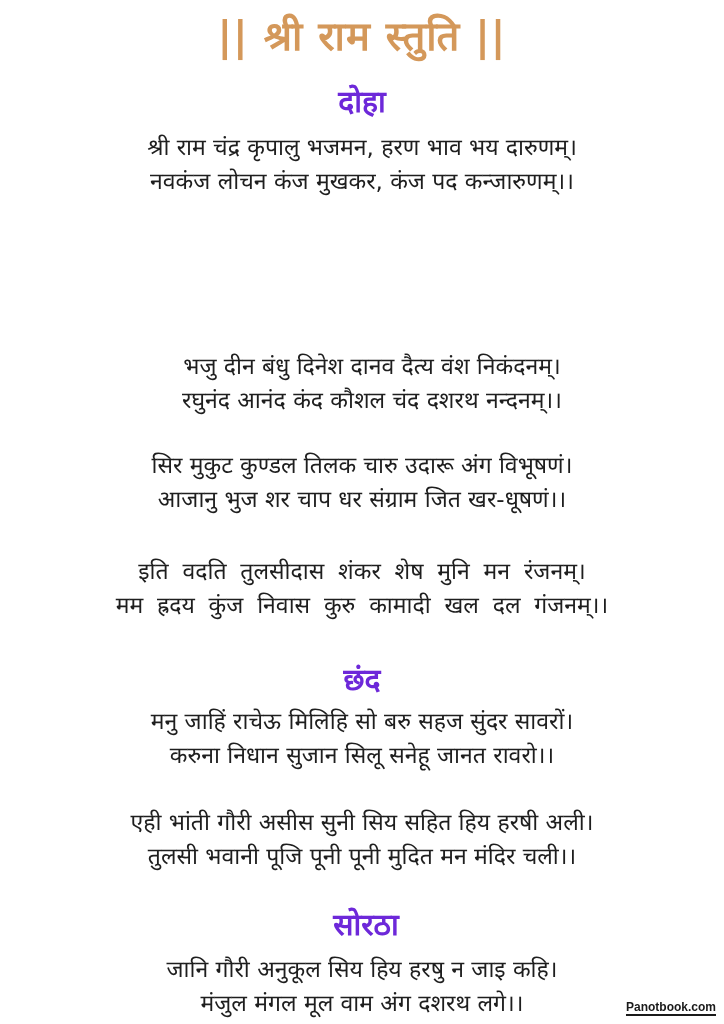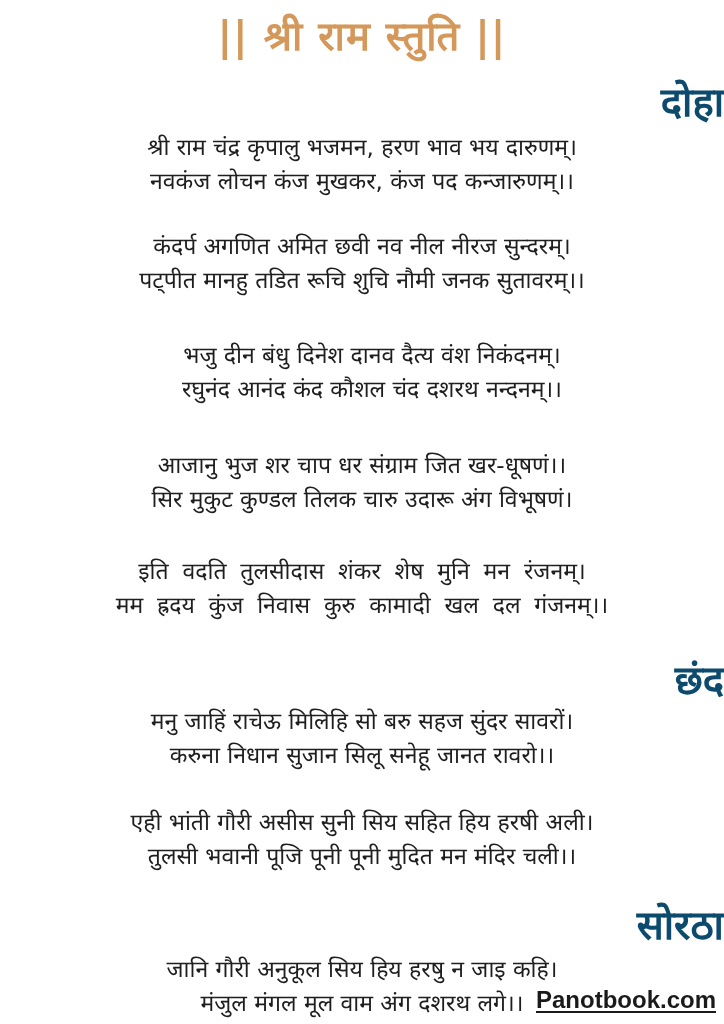--- a/index.html
+++ b/index.html
@@ -28,77 +28,72 @@
     top: 6px;
     font-size: 40px;
     font-weight: bold;
     color: #d4985a;
     letter-spacing: 1px;
     line-height: 60px;
   }
   .section-heading {
     position: absolute;
     left: 0; right: 0;
-    font-size: 40px;
+    font-size: 30px;
     font-weight: bold;
-    color: #0c4a6e;
+    color: #6d28d9;
     line-height: 40px;
-    text-align: right;
   }
   .stanza {
     position: absolute;
     left: 0; right: 0;
   }
   .line {
     display: block;
     font-size: 23px;
     line-height: 34px;
     white-space: nowrap;
     color: #1e1e1e;
   }
   .watermark {
     position: absolute;
     right: 8px;
     bottom: 2px;
     font-family: "Liberation Sans", sans-serif;
     font-weight: bold;
-    font-size: 24px;
+    font-size: 12px;
     color: #1a1a1a;
     text-decoration: underline;
     text-decoration-thickness: 2px;
     text-underline-offset: 3px;
   }
 </style>
 </head>
 <body>
 
 <div class="page">
 
   <div class="title">|| श्री राम स्तुति ||</div>
 
   <div class="section-heading" style="top:82px;">दोहा</div>
 
   <div class="stanza" style="top:130px;">
     <span class="line">श्री राम चंद्र कृपालु भजमन, हरण भाव भय दारुणम्।</span>
     <span class="line">नवकंज लोचन कंज मुखकर, कंज पद कन्जारुणम्।।</span>
   </div>
 
-  <div class="stanza" style="top:229px;">
-    <span class="line">कंदर्प अगणित अमित छवी नव नील नीरज सुन्दरम्।</span>
-    <span class="line">पट्पीत मानहु तडित रूचि शुचि नौमी जनक सुतावरम्।।</span>
-  </div>
 
-  <div class="stanza" style="top:338px;margin-left:20px;">
+  <div class="stanza" style="top:349px;margin-left:20px;">
     <span class="line">भजु दीन बंधु दिनेश दानव दैत्य वंश निकंदनम्।</span>
     <span class="line">रघुनंद आनंद कंद कौशल चंद दशरथ नन्दनम्।।</span>
   </div>
 
   <div class="stanza" style="top:448px;">
+    <span class="line">सिर मुकुट कुण्डल तिलक चारु उदारू अंग विभूषणं।</span>
     <span class="line">आजानु भुज शर चाप धर संग्राम जित खर-धूषणं।।</span>
-    <span class="line">सिर मुकुट कुण्डल तिलक चारु उदारू अंग विभूषणं।</span>
   </div>
 
   <div class="stanza" style="top:556px;font-family:Liberation Mono, monospace;">
     <span class="line">इति वदति तुलसीदास शंकर शेष मुनि मन रंजनम्।</span>
     <span class="line">मम ह्रदय कुंज निवास कुरु कामादी खल दल गंजनम्।।</span>
   </div>
 
   <div class="section-heading" style="top:660px;">छंद</div>
 
   <div class="stanza" style="top:704px;text-align:center;">

